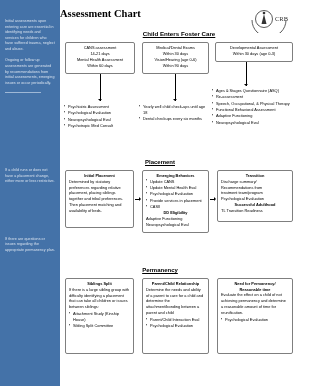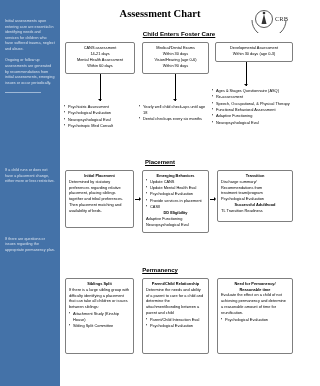--- a/index.html
+++ b/index.html
@@ -28,21 +28,21 @@
     margin:6px 0 9px 0;
   }
   .side-gap-a{height:66px;}
   .side-gap-b{height:46px;}
   
   #main{
     position:absolute;left:60px;top:0;width:238px;height:386px;
   }
   #page-title{
     position:absolute;left:0;top:8px;width:200px;
-    text-align:center;
+    text-align:left;
     font-family:"Liberation Serif", serif;
     font-weight:bold;font-size:10.5px;color:#000;
   }
   #logo{
     position:absolute;right:5px;top:7px;width:44px;height:26px;
   }
   #subtitle{
     position:absolute;left:0;top:30px;width:238px;
     text-align:center;
     font-weight:bold;font-size:6.2px;color:#000;

